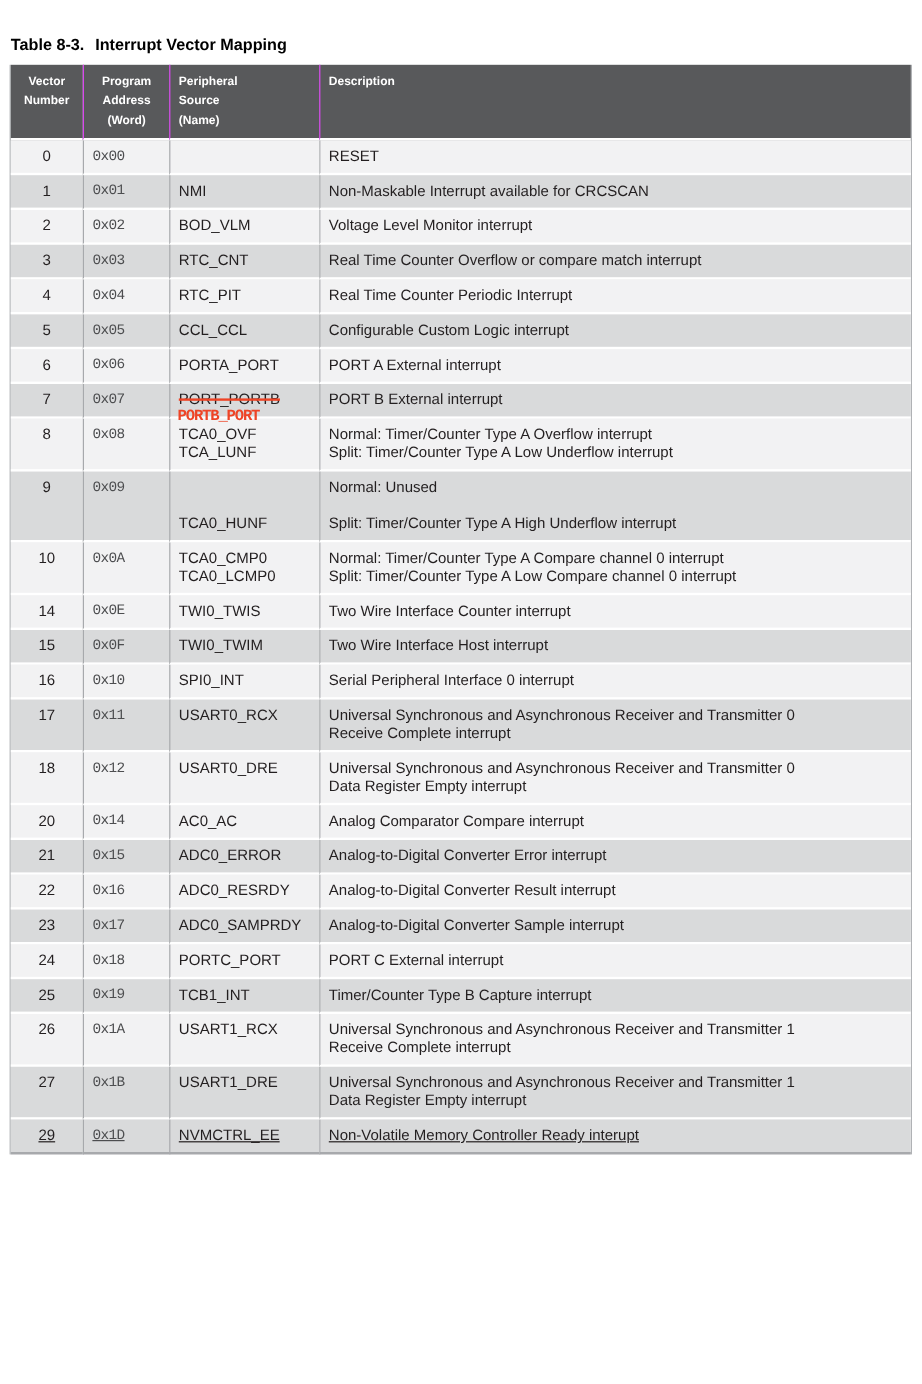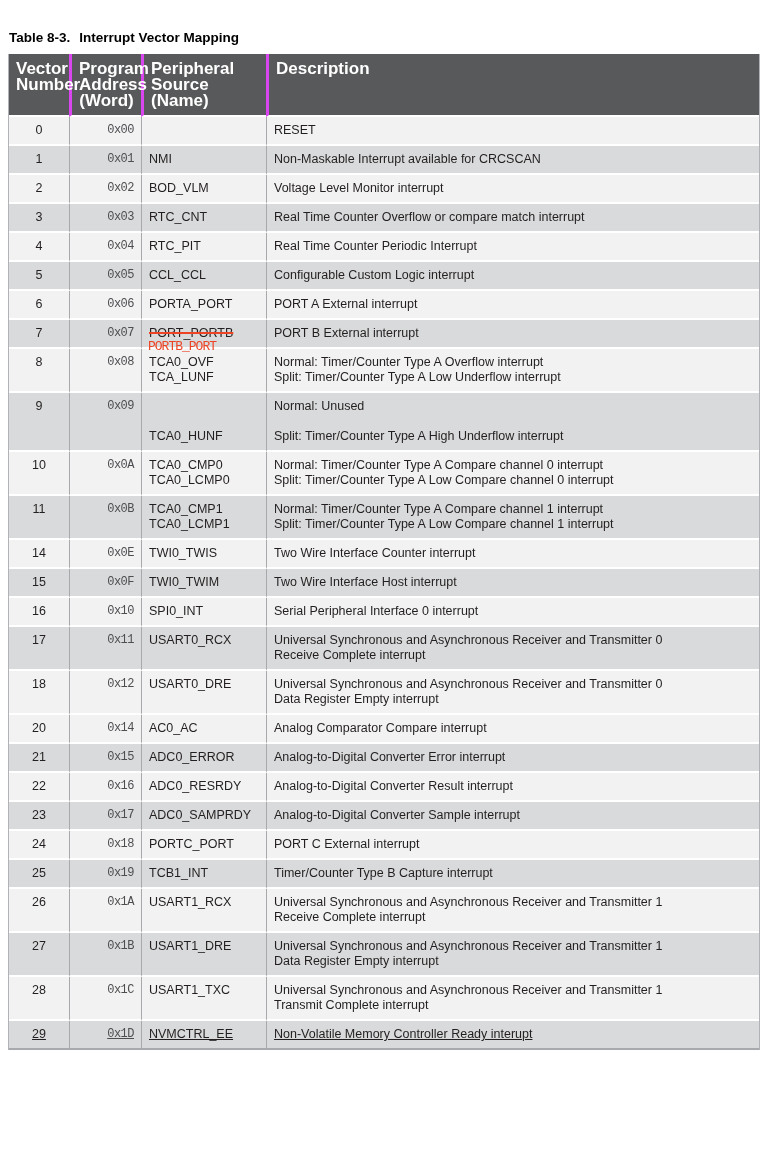--- a/index.html
+++ b/index.html
@@ -19,51 +19,51 @@
   .table-title{font-size:13.5px;font-weight:bold;color:#000;margin:20px 0 9px 1px;}
   .table-title .ttl-label{margin-right:9px;}
   table.ivm{
     width:752px;table-layout:fixed;border-collapse:separate;border-spacing:0;
     font-size:12.5px;border-left:1px solid var(--grid-outer);border-right:1px solid var(--grid-outer);
   }
   col.c0{width:60px;} col.c1{width:72px;} col.c2{width:125px;} col.c3{width:auto;}
   th{
     background:var(--header-bg);color:var(--header-text);
     text-align:left;vertical-align:top;font-weight:bold;
-    padding:7px 7px 6px 7px;line-height:16px;font-size:17px;
+    padding:7px 7px 6px 7px;line-height:16px;font-size:10px;
     border-bottom:2px solid #ffffff;
   }
-  th + th{border-left:3px solid #d946ef;}
+  th + th{border-left:1px solid #d946ef;}
   th.center{text-align:center;}
   td{
     vertical-align:top;padding:6px 7px;line-height:15px;
     border-bottom:2px solid #ffffff;
   }
   td + td{border-left:1px solid var(--grid);}
   tr.even td{background:var(--row-light);}
   tr.odd td{background:var(--row-dark);}
   tbody tr:last-child td{border-bottom:2px solid var(--grid);text-decoration:underline;}
   td.vector{text-align:center;}
   td.addr{
-    text-align:right;font-family:"Liberation Mono","DejaVu Sans Mono",monospace;
+    text-align:left;font-family:"Liberation Mono","DejaVu Sans Mono",monospace;
     font-size:12px;color:var(--addr-text);letter-spacing:-0.5px;
   }
   td.source{position:relative;}
   .line{min-height:15px;white-space:nowrap;overflow:visible;}
   td.desc .line{white-space:normal;}
   .struck{
     color:var(--body-text);
     text-decoration:line-through;
     text-decoration-color:var(--red);
     text-decoration-thickness:2px;
   }
   .correction{
     position:absolute;left:6px;top:19px;
     font-family:"Liberation Mono","DejaVu Sans Mono",monospace;
-    font-weight:normal;font-size:13px;letter-spacing:-1px;
+    font-weight:bold;font-size:13px;letter-spacing:-1px;
     color:var(--red);white-space:nowrap;z-index:5;
   }
 </style>
 </head>
 <body>
 
 <div class="page">
   <div class="table-title">
     <span class="ttl-label">Table 8-3.</span><span>Interrupt Vector Mapping</span>
   </div>
@@ -206,32 +206,20 @@
           <td class="addr">0x0A</td>
           <td class="source">
             <div class="line">TCA0_CMP0</div>
             <div class="line">TCA0_LCMP0</div>
           </td>
           <td class="desc">
             <div class="line">Normal: Timer/Counter Type A Compare channel 0 interrupt</div>
             <div class="line">Split: Timer/Counter Type A Low Compare channel 0 interrupt</div>
           </td>
         </tr>
-        <tr class="odd">
-          <td class="vector">11</td>
-          <td class="addr">0x0B</td>
-          <td class="source">
-            <div class="line">TCA0_CMP1</div>
-            <div class="line">TCA0_LCMP1</div>
-          </td>
-          <td class="desc">
-            <div class="line">Normal: Timer/Counter Type A Compare channel 1 interrupt</div>
-            <div class="line">Split: Timer/Counter Type A Low Compare channel 1 interrupt</div>
-          </td>
-        </tr>
         <tr class="even">
           <td class="vector">14</td>
           <td class="addr">0x0E</td>
           <td class="source">
             <div class="line">TWI0_TWIS</div>
           </td>
           <td class="desc">
             <div class="line">Two Wire Interface Counter interrupt</div>
           </td>
         </tr>
@@ -350,31 +338,20 @@
         </tr>
         <tr class="odd">
           <td class="vector">27</td>
           <td class="addr">0x1B</td>
           <td class="source">
             <div class="line">USART1_DRE</div>
           </td>
           <td class="desc">
             <div class="line">Universal Synchronous and Asynchronous Receiver and Transmitter 1</div>
             <div class="line">Data Register Empty interrupt</div>
-          </td>
-        </tr>
-        <tr class="even">
-          <td class="vector">28</td>
-          <td class="addr">0x1C</td>
-          <td class="source">
-            <div class="line">USART1_TXC</div>
-          </td>
-          <td class="desc">
-            <div class="line">Universal Synchronous and Asynchronous Receiver and Transmitter 1</div>
-            <div class="line">Transmit Complete interrupt</div>
           </td>
         </tr>
         <tr class="odd">
           <td class="vector">29</td>
           <td class="addr">0x1D</td>
           <td class="source">
             <div class="line">NVMCTRL_EE</div>
           </td>
           <td class="desc">
             <div class="line">Non-Volatile Memory Controller Ready interupt</div>

